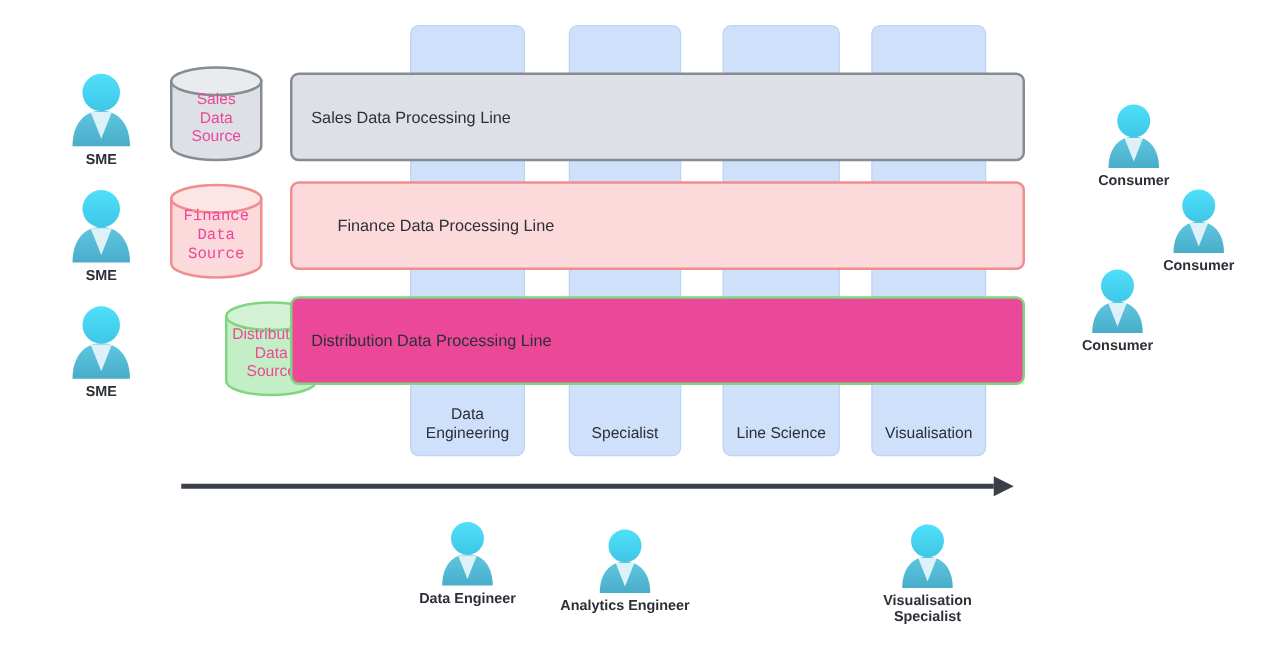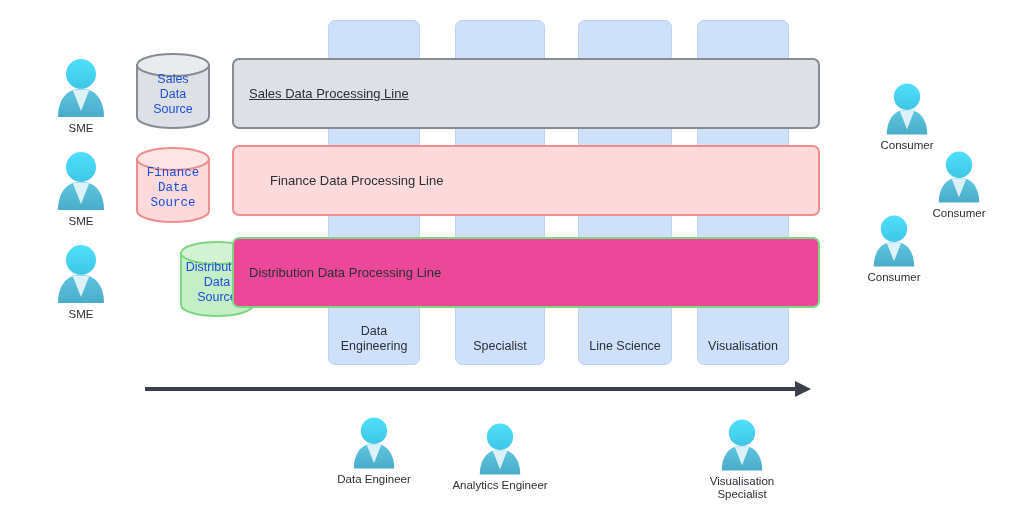--- a/index.html
+++ b/index.html
@@ -33,20 +33,21 @@
     display: block;
     margin: 0 auto;
   }
   .actor .actor-label {
     display: block;
     font-size: 11.5px;
     line-height: 13px;
     color: #2b2f36;
     margin-top: 1px;
     white-space: pre-line;
+    font-weight: bold;
   }
 
   
   .cylinder {
     position: absolute;
     width: 78px;
     height: 78px;
   }
   .cylinder svg {
     position: absolute;
@@ -58,21 +59,21 @@
     left: 0;
     top: 0;
     width: 78px;
     height: 78px;
     display: flex;
     flex-direction: column;
     align-items: center;
     justify-content: center;
     font-size: 12.5px;
     line-height: 15px;
-    color: #1d4ed8;
+    color: #ec4899;
     text-align: center;
     white-space: pre-line;
     padding-top: 6px;
     box-sizing: border-box;
   }
 
   
   .stage-col {
     position: absolute;
     background: #cfe0fb;
@@ -102,21 +103,20 @@
   }
   .pipeline-bar .bar-label {
     font-size: 13px;
     line-height: 16px;
     color: #2b2f36;
     padding-left: 15px;
   }
   .bar-sales {
     background: #dde1e6;
     border: 2px solid #868b94;
-    text-decoration: underline;
   }
   .bar-finance {
     background: #fcd9da;
     border: 2px solid #ef8d8f;
   }
   .bar-distribution {
     background: #ec4899;
     border: 2px solid #7ed681;
   }
 

